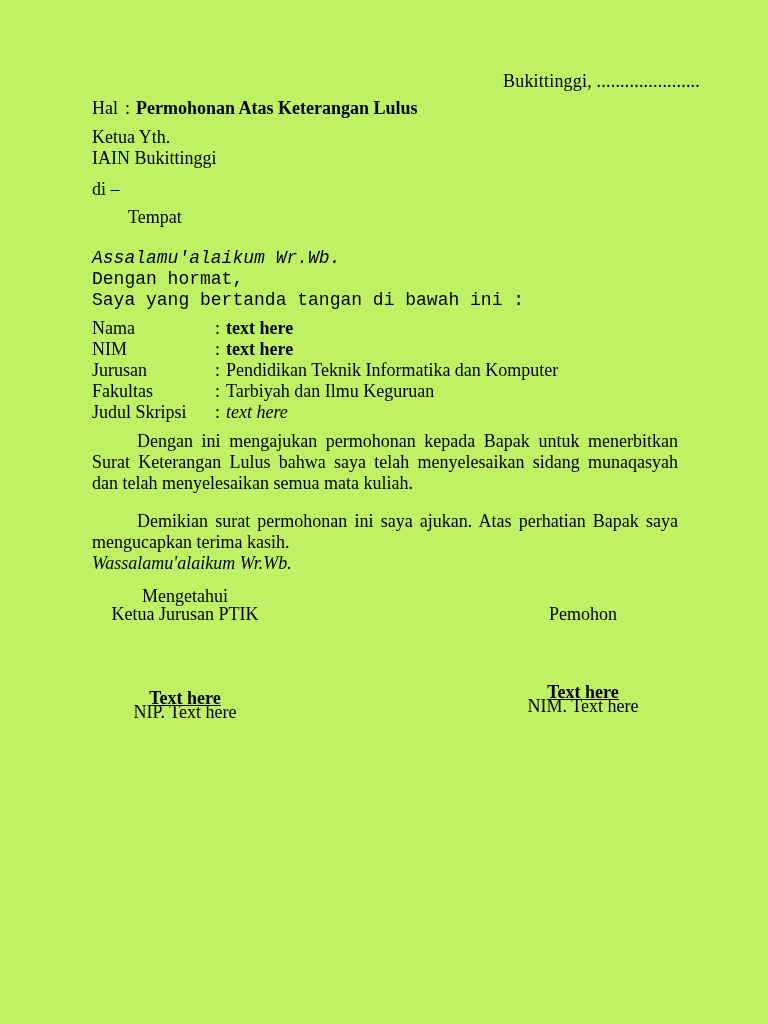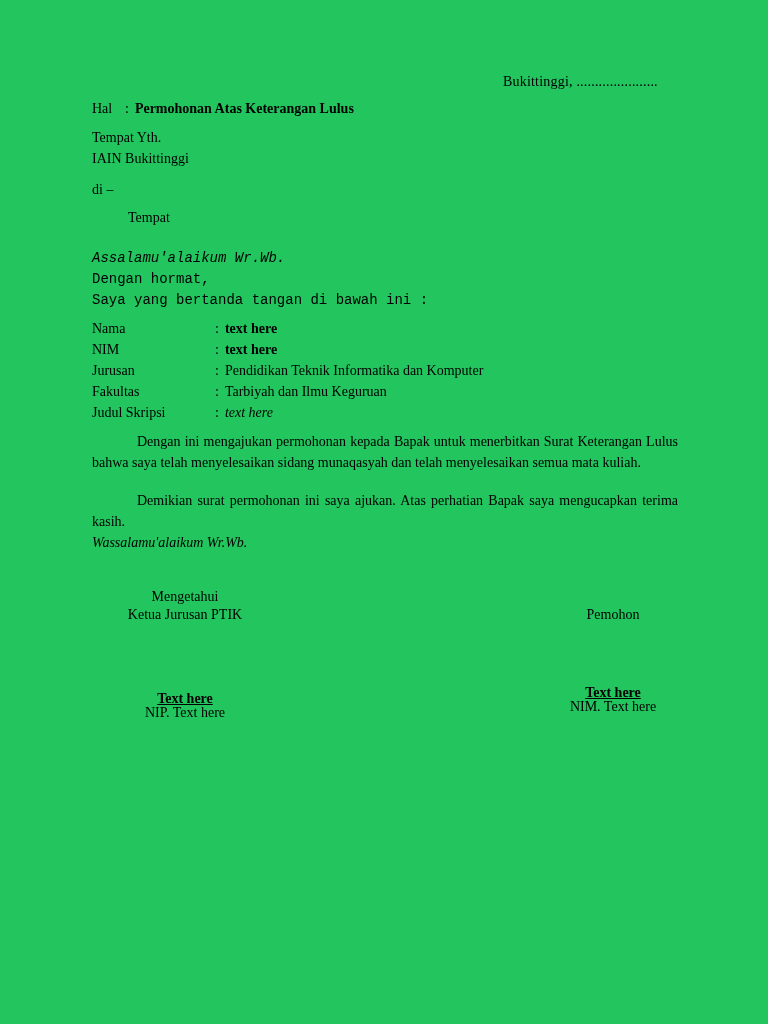--- a/index.html
+++ b/index.html
@@ -4,24 +4,24 @@
 <style>
   html, body {
     margin: 0;
     padding: 0;
     background: #ffffff;
   }
   .page {
     position: relative;
     width: 768px;
     height: 1024px;
-    background: #22c55e;
+    background: #bef264;
     color: #000000;
     font-family: "Liberation Serif", "DejaVu Serif", serif;
-    font-size: 14px;
+    font-size: 18px;
     line-height: 21px;
     overflow: hidden;
   }
   .content {
     padding: 71px 90px 0 92px;
   }
   .date-line {
     margin-left: 411px;
     white-space: nowrap;
     letter-spacing: 0.2px;
@@ -83,40 +83,40 @@
   .closing-greeting {
     margin: 0;
     font-style: italic;
   }
   .sig {
     position: absolute;
     text-align: center;
     white-space: nowrap;
   }
   .sig-left   { left: 92px;  width: 186px; }
-  .sig-right  { left: 522px; width: 182px; }
+  .sig-right  { left: 492px; width: 182px; }
   .sig-name {
     font-weight: bold;
     text-decoration: underline;
   }
 </style>
 </head>
 <body>
 
 <div class="page">
   <div class="content">
 
     <div class="date-line">Bukittinggi, ......................</div>
 
     <div class="subject-line">
       <span class="subject-label">Hal</span><span>:</span><span class="subject-value">Permohonan Atas Keterangan Lulus</span>
     </div>
 
     <div class="recipient">
-      <div>Tempat Yth.</div>
+      <div>Ketua Yth.</div>
       <div>IAIN Bukittinggi</div>
     </div>
 
     <div class="di-line">di –</div>
     <div class="place-line">Tempat</div>
 
     <div class="greeting-block">
       <div class="italic">Assalamu'alaikum Wr.Wb.</div>
       <div>Dengan hormat,</div>
       <div>Saya yang bertanda tangan di bawah ini :</div>

